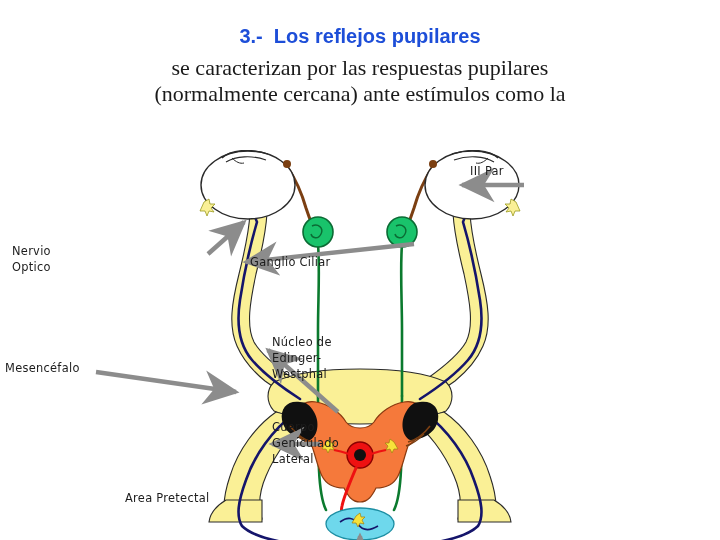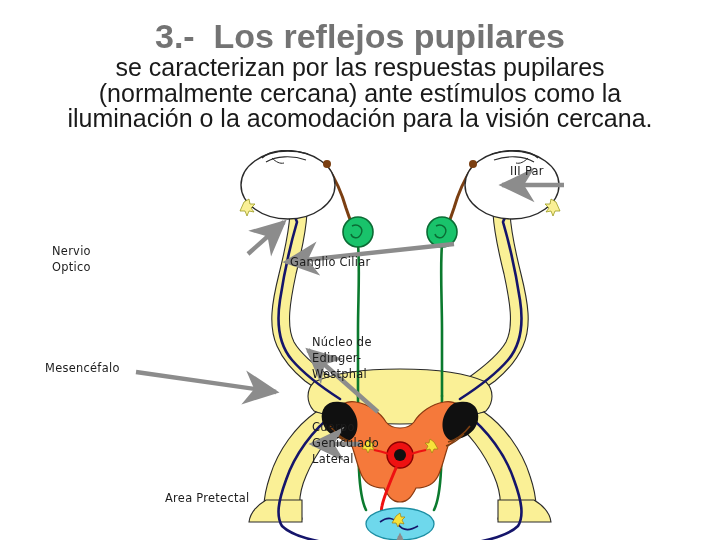--- a/index.html
+++ b/index.html
@@ -23,65 +23,63 @@
   }
   .text-block {
     position: absolute;
     left: 0;
     top: 20px;
     width: 720px;
     text-align: center;
   }
   .slide-title {
     font-family: "Liberation Sans", sans-serif;
-    font-size: 34px;
+    font-size: 20px;
     font-weight: bold;
-    color: #737373;
+    color: #1d4ed8;
     line-height: 32px;
     letter-spacing: 0px;
     white-space: pre;
   }
   .slide-body {
-    font-family: Liberation Sans, sans-serif;
-    font-size: 25px;
+    font-family: Liberation Serif, serif;
+    font-size: 22px;
     font-weight: normal;
     color: #1a1a1a;
     line-height: 25.5px;
     margin-top: 3px;
   }
   .slide-body div { white-space: pre; }
 
   #diagram-wrap {
     position: absolute;
     left: 0;
     top: 150px;
     width: 636px;
     height: 390px;
-    margin-left: 40px;
   }
   svg.diagram { display: block; }
 
   .lbl {
     font-family: "DejaVu Sans", sans-serif;
     font-size: 11.4px;
     fill: #1c1c1c;
     letter-spacing: 0.3px;
   }
 </style>
 </head>
 <body>
 
 <div id="slide">
 
   <div class="text-block">
     <div class="slide-title">3.-  Los reflejos pupilares</div>
     <div class="slide-body">
       <div>se caracterizan por las respuestas pupilares</div>
       <div>(normalmente cercana) ante estímulos como la</div>
-      <div>iluminación o la acomodación para la visión cercana.</div>
     </div>
   </div>
 
   <div id="diagram-wrap">
     <svg class="diagram" width="720" height="390" viewBox="0 0 720 390" xmlns="http://www.w3.org/2000/svg">
 
       <defs>
         <marker id="grayArrow" markerWidth="9" markerHeight="9" refX="7.4" refY="4.5" orient="auto">
           <path d="M0,0.6 L8.2,4.5 L0,8.4 L2.4,4.5 Z" fill="#8C8C8C"></path>
         </marker>

